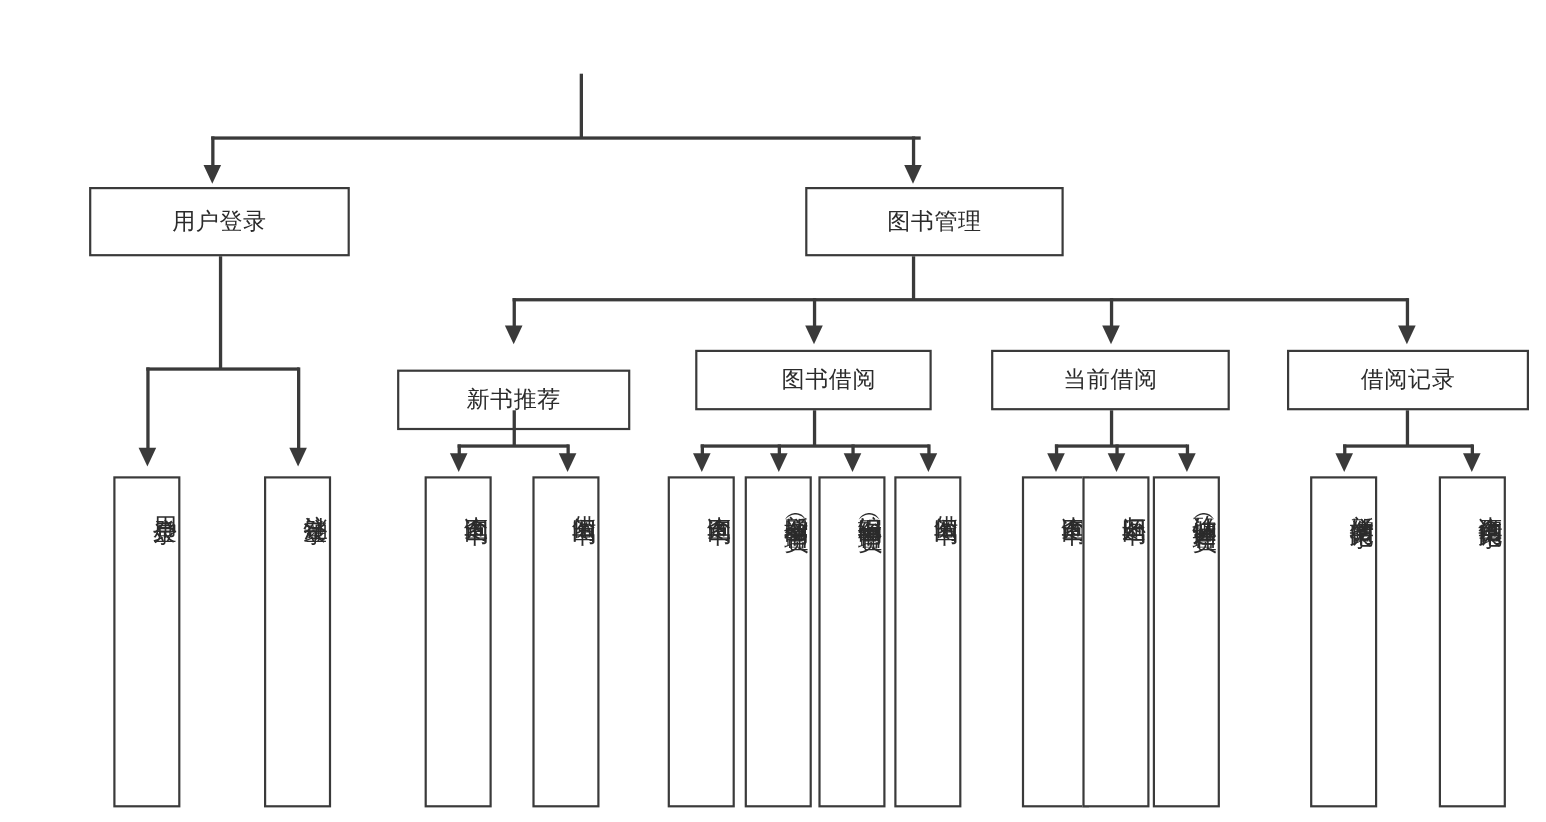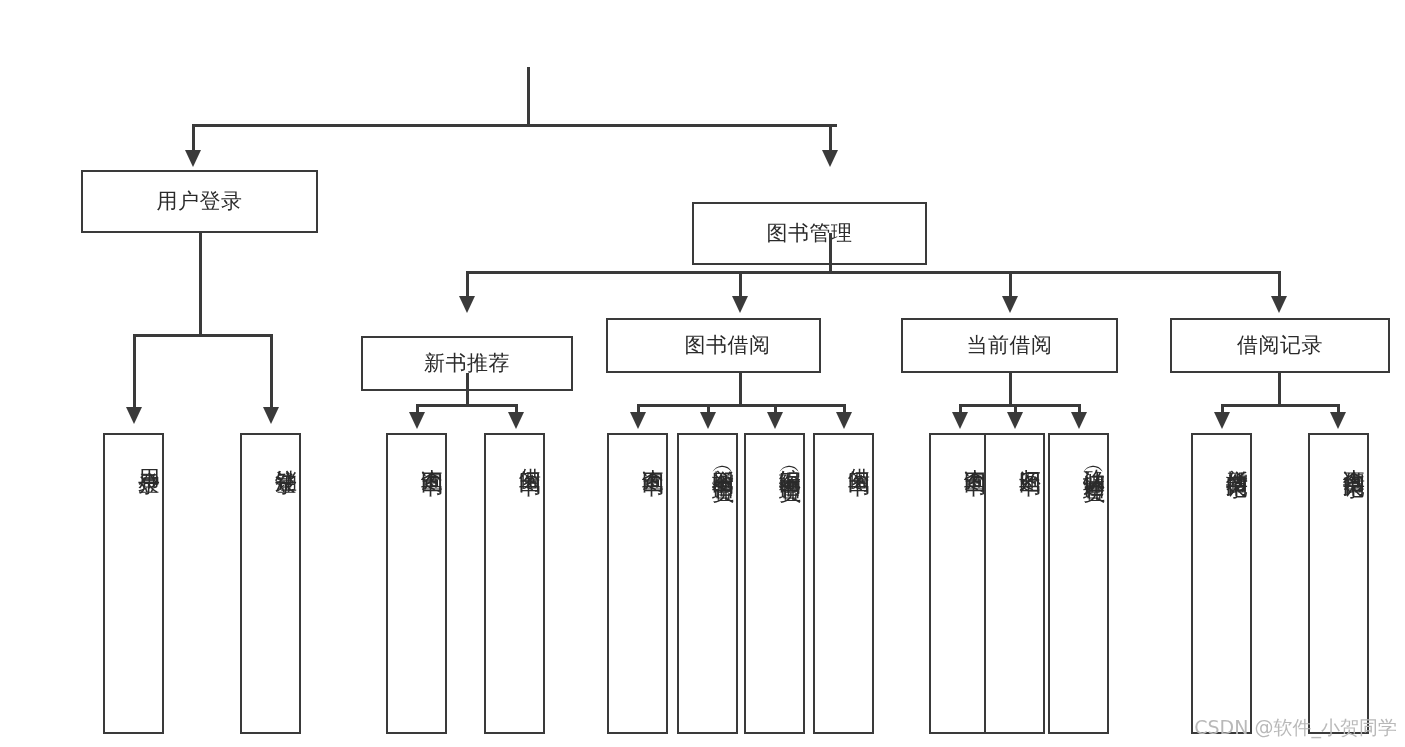--- a/index.html
+++ b/index.html
@@ -89,21 +89,21 @@
   <div class="ln v" style="left:192px;top:124px;height:27px;"></div>
   <div class="arrow" style="left:185px;top:150px;"></div>
 
   <div class="ln v" style="left:829px;top:124px;height:27px;"></div>
   <div class="arrow" style="left:822px;top:150px;"></div>
 
   <div class="node h" style="left:81px;top:170px;width:237px;height:63px;">
     <span>用户登录</span>
   </div>
 
-  <div class="node h" style="left:692px;top:170px;width:235px;height:63px;margin-top:32px;">
+  <div class="node h" style="left:732px;top:170px;width:235px;height:63px;">
     <span>图书管理</span>
   </div>
 
   <div class="ln v" style="left:199px;top:233px;height:102px;"></div>
   <div class="ln h" style="left:133px;top:334px;width:139px;"></div>
   <div class="ln v" style="left:133px;top:334px;height:74px;"></div>
   <div class="arrow" style="left:126px;top:407px;"></div>
   <div class="ln v" style="left:270px;top:334px;height:74px;"></div>
   <div class="arrow" style="left:263px;top:407px;"></div>
 
@@ -119,21 +119,21 @@
   <div class="ln v" style="left:1009px;top:271px;height:26px;"></div>
   <div class="arrow" style="left:1002px;top:296px;"></div>
 
   <div class="ln v" style="left:1278px;top:271px;height:26px;"></div>
   <div class="arrow" style="left:1271px;top:296px;"></div>
 
   <div class="node h" style="left:361px;top:336px;width:212px;height:55px;">
     <span>新书推荐</span>
   </div>
 
-  <div class="node h" style="left:606px;top:318px;width:215px;height:55px;padding-left:28px;">
+  <div class="node h" style="left:632px;top:318px;width:215px;height:55px;padding-left:28px;">
     <span>图书借阅</span>
   </div>
 
   <div class="node h" style="left:901px;top:318px;width:217px;height:55px;">
     <span>当前借阅</span>
   </div>
 
   <div class="node h" style="left:1170px;top:318px;width:220px;height:55px;text-align:right;">
     <span>借阅记录</span>
   </div>
@@ -217,15 +217,14 @@
   </div>
 
   <div class="node v" style="left:1191px;top:433px;width:61px;height:301px;">
     <span class="txt">新增借阅记录</span>
   </div>
 
   <div class="node v" style="left:1308px;top:433px;width:61px;height:301px;">
     <span class="txt">查询借阅记录</span>
   </div>
 
-  <div id="watermark">CSDN @软件_小贺同学</div>
 
 </div>
 
 </body></html>

